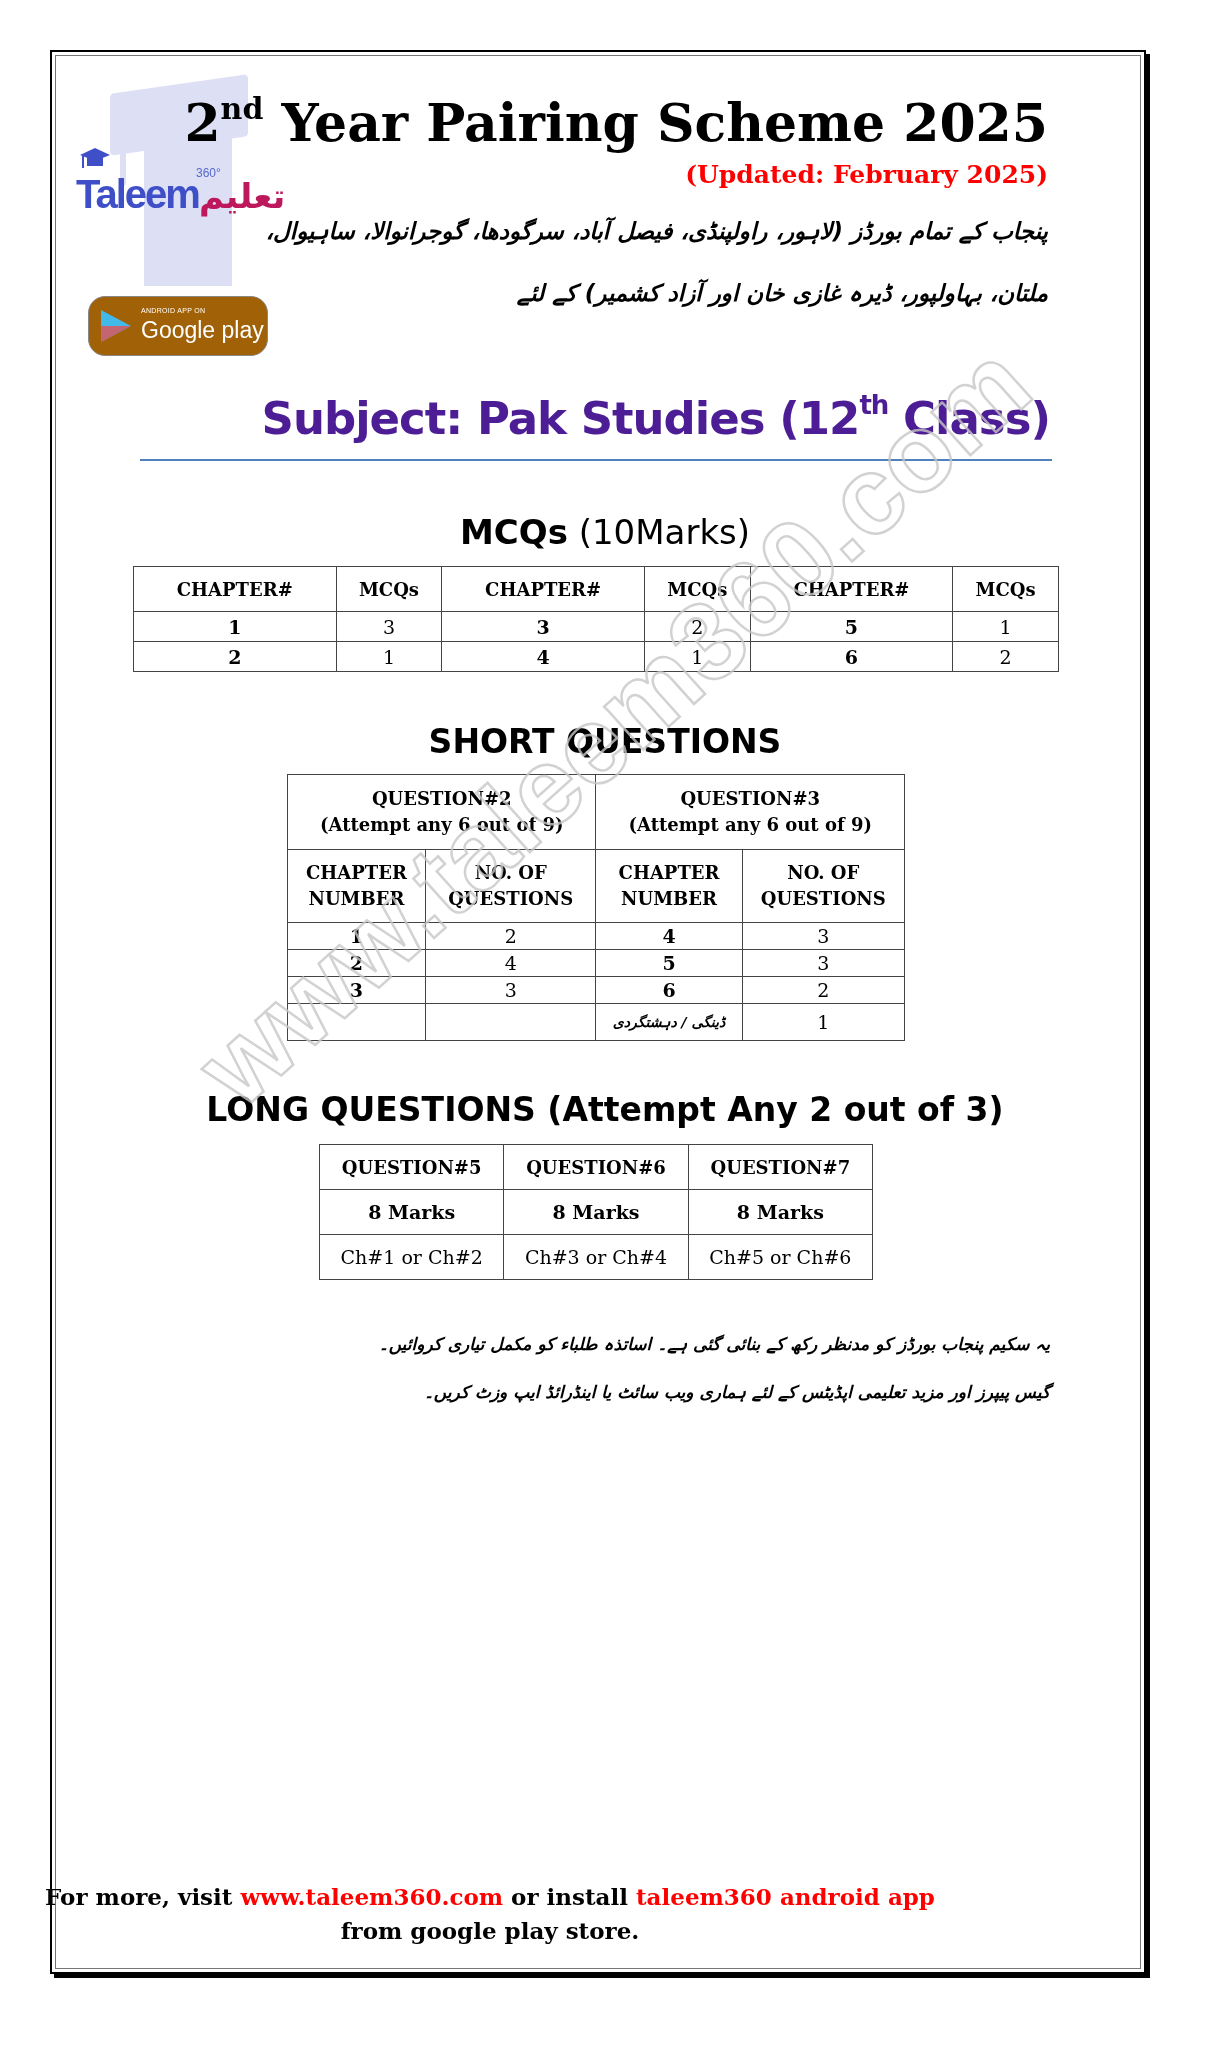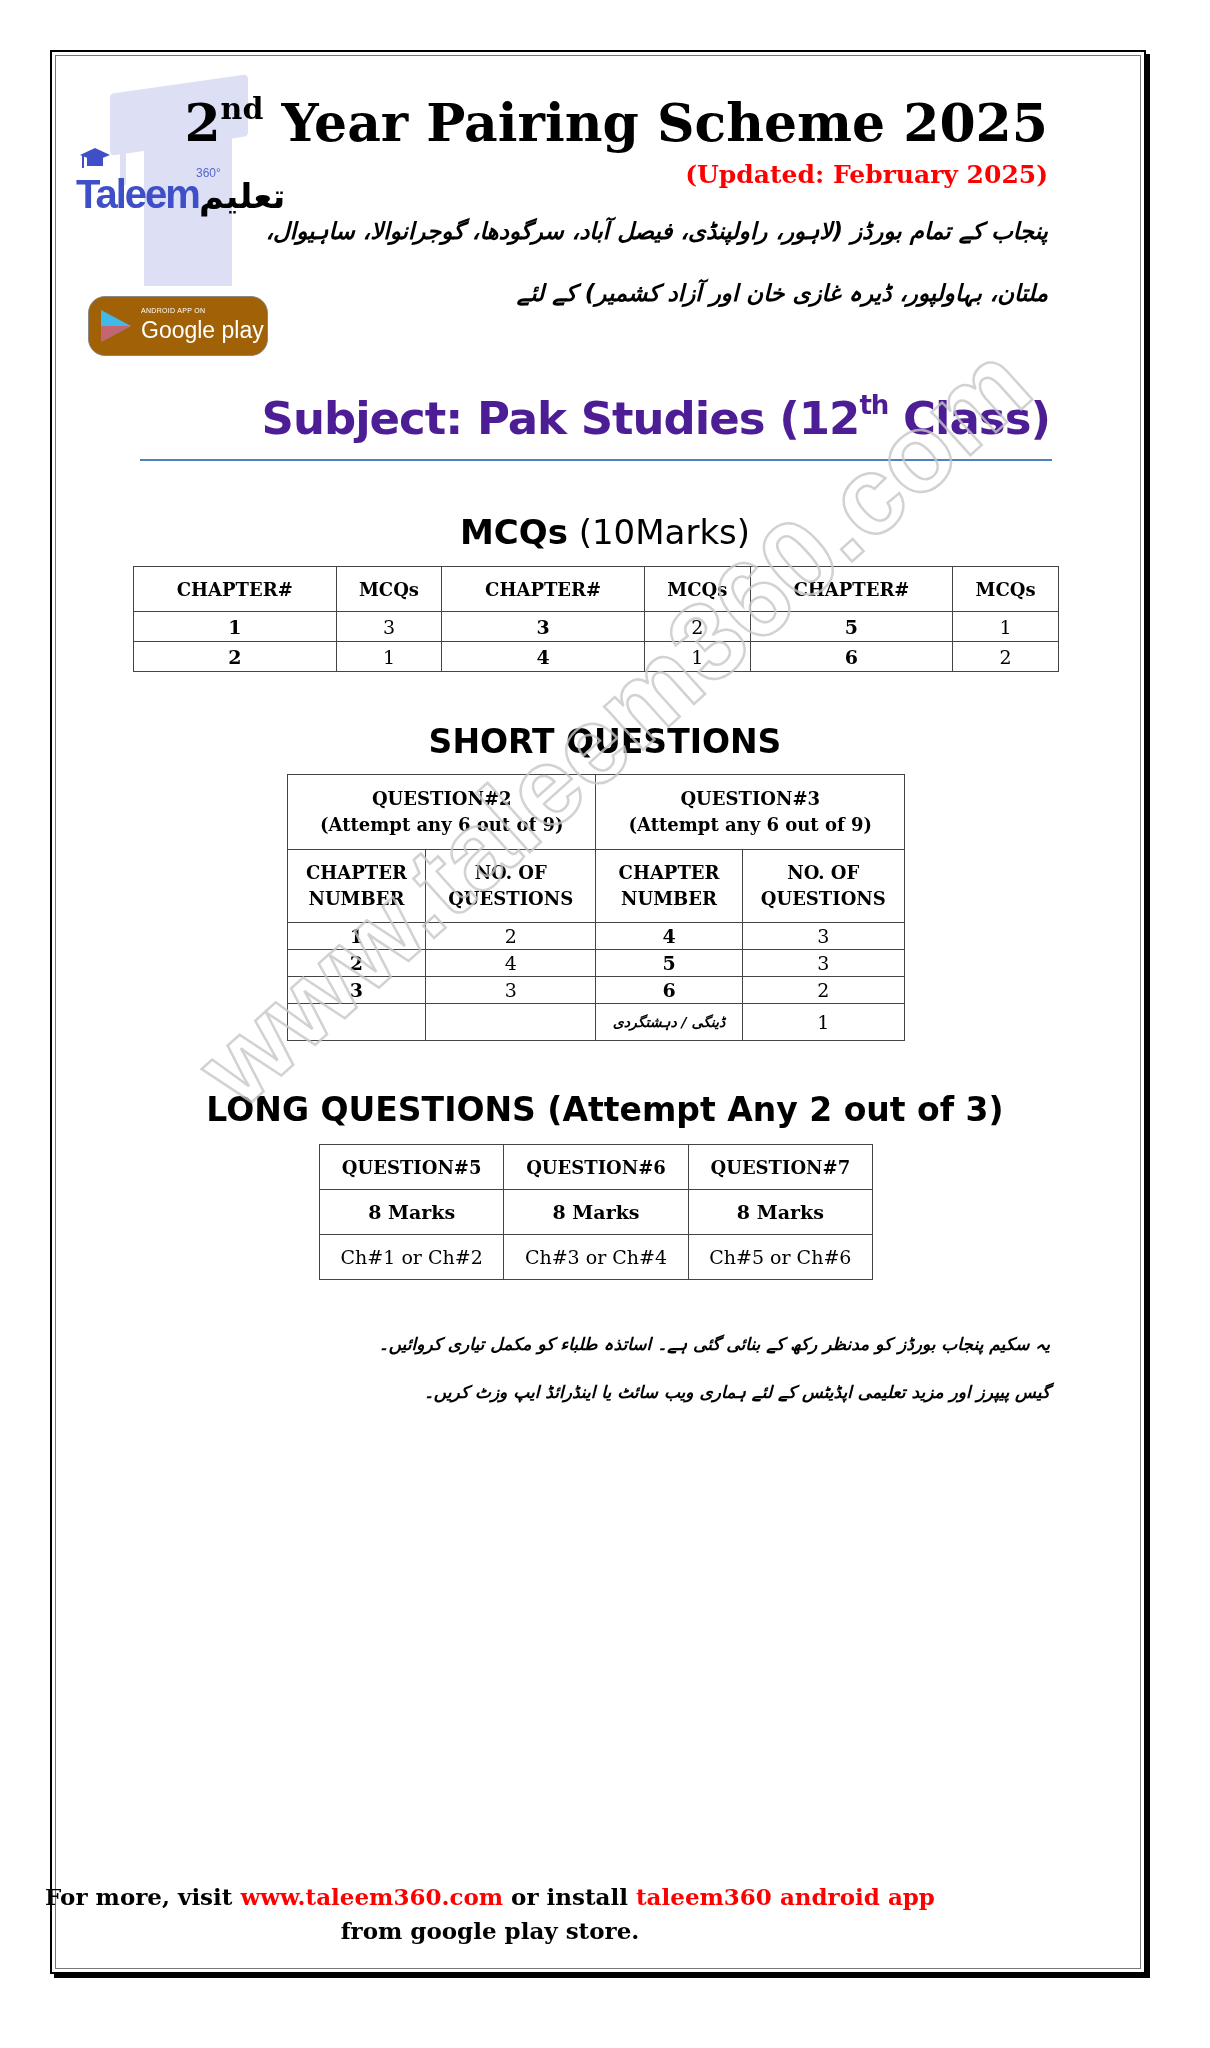--- a/index.html
+++ b/index.html
@@ -10,21 +10,21 @@
                  border: 2px solid #000; box-shadow: 4px 4px 0 #000; outline: 1px solid #777; outline-offset: -6px; }
 
   
   .logo { position: absolute; left: 76px; top: 76px; width: 200px; height: 215px; }
   .logo-t-bar { position: absolute; left: 68px; top: 55px; width: 88px; height: 155px; background: #dde0f4; }
   .logo-cap { position: absolute; left: 34px; top: 8px; width: 138px; height: 62px; background: #dde0f4;
               transform: skewY(-8deg); border-radius: 4px; }
   .logo-tassel { position: absolute; left: 44px; top: 40px; width: 6px; height: 70px; background: #dde0f4; border-radius: 3px; }
   .logo-text { position: absolute; left: 0; top: 96px; font-family: "Liberation Sans", sans-serif; font-weight: bold;
                font-size: 40px; letter-spacing: -2px; color: #3e4fc7; }
-  .logo-text .urdu { color: #000000; font-family: "DejaVu Sans", sans-serif; font-size: 34px; letter-spacing: 0; }
+  .logo-text .urdu { color: #be185d; font-family: "DejaVu Sans", sans-serif; font-size: 34px; letter-spacing: 0; }
   .logo-small-cap { position: absolute; left: 2px; top: 70px; width: 34px; height: 28px; }
   .logo-360 { position: absolute; left: 120px; top: 90px; font-family: "Liberation Sans", sans-serif; font-size: 12px; color: #5566cc; }
 
   .play-badge { position: absolute; left: 88px; top: 296px; width: 178px; height: 58px; background: #a16207;
                 border-radius: 17px; border: 1px solid #888; color: #fff; font-family: "Liberation Sans", sans-serif; }
   .play-badge .play-tri { position: absolute; left: 12px; top: 13px; width: 0; height: 0;
                           border-top: 16px solid transparent; border-bottom: 16px solid transparent; border-left: 30px solid #41b9e9; }
   .play-badge .play-tri2 { position: absolute; left: 12px; top: 29px; width: 0; height: 0;
                            border-top: 0 solid transparent; border-bottom: 16px solid transparent; border-left: 30px solid #f04a4a; opacity: .75; }
   .play-badge .small { position: absolute; left: 52px; top: 10px; font-size: 7px; letter-spacing: .3px; }

